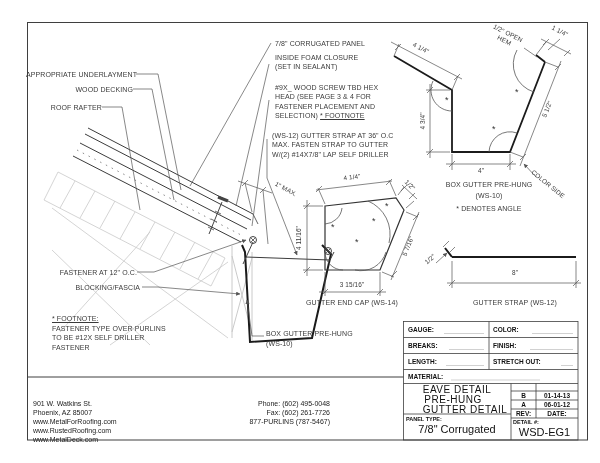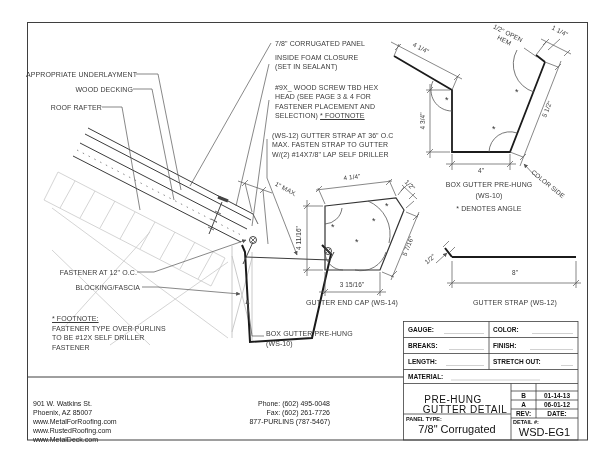--- a/index.html
+++ b/index.html
@@ -239,20 +239,21 @@
 <div class="cad center" style="left:445px;top:298px;width:140px">GUTTER STRAP (WS-12)</div>
 
 <div class="tb lab" style="left:408px;top:325.5px">GAUGE:</div>
 <div class="tb lab" style="left:493px;top:325.5px">COLOR:</div>
 <div class="tb lab" style="left:408px;top:341.5px">BREAKS:</div>
 <div class="tb lab" style="left:493px;top:341.5px">FINISH:</div>
 <div class="tb lab" style="left:408px;top:357.5px">LENGTH:</div>
 <div class="tb lab" style="left:493px;top:357.5px">STRETCH OUT:</div>
 <div class="tb lab" style="left:408px;top:372.5px">MATERIAL:</div>
 
+<div class="tb big" style="left:405px;top:384px;width:104px;text-align:center">EAVE DETAIL</div>
 <div class="tb big" style="left:405px;top:394px;width:96px;text-align:center">PRE-HUNG</div>
 <div class="tb big" style="left:405px;top:404px;width:120px;text-align:center">GUTTER DETAIL</div>
 <div class="tb tiny" style="left:406px;top:415.5px">PANEL TYPE:</div>
 <div class="tb val" style="left:405px;top:423px;width:104px;text-align:center">7/8" Corrugated</div>
 
 <div class="tb lab" style="left:511px;top:392px;width:25px;text-align:center">B</div>
 <div class="tb lab" style="left:536px;top:392px;width:42px;text-align:center">01-14-13</div>
 <div class="tb lab" style="left:511px;top:401px;width:25px;text-align:center">A</div>
 <div class="tb lab" style="left:536px;top:401px;width:42px;text-align:center">06-01-12</div>
 <div class="tb lab" style="left:511px;top:410px;width:25px;text-align:center">REV:</div>

